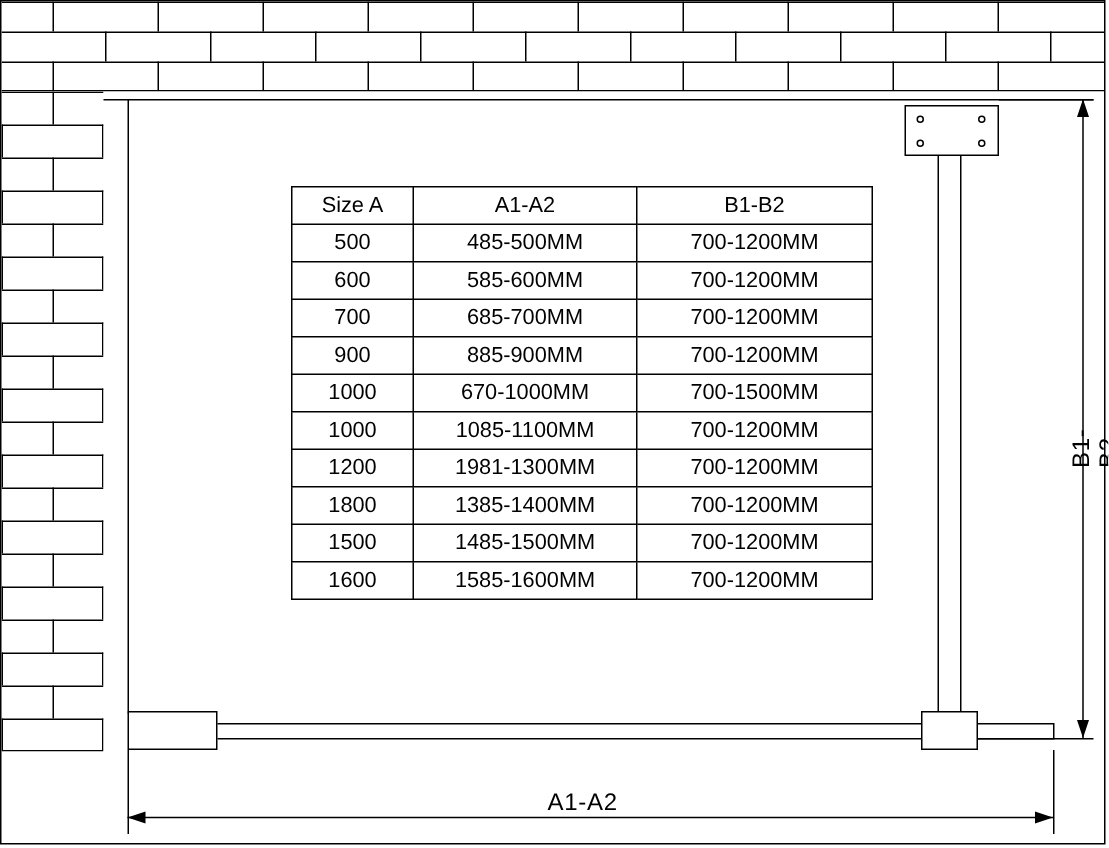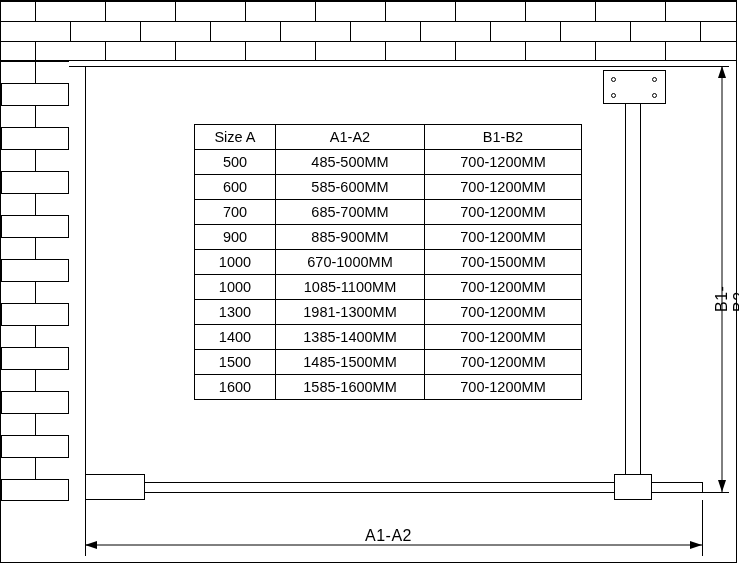--- a/index.html
+++ b/index.html
@@ -211,26 +211,26 @@
         <td class="c0">1000</td>
         <td class="c1">670-1000MM</td>
         <td class="c2">700-1500MM</td>
       </tr>
       <tr>
         <td class="c0">1000</td>
         <td class="c1">1085-1100MM</td>
         <td class="c2">700-1200MM</td>
       </tr>
       <tr>
-        <td class="c0">1300</td>
+        <td class="c0">1200</td>
         <td class="c1">1981-1300MM</td>
         <td class="c2">700-1200MM</td>
       </tr>
       <tr>
-        <td class="c0">1400</td>
+        <td class="c0">1800</td>
         <td class="c1">1385-1400MM</td>
         <td class="c2">700-1200MM</td>
       </tr>
       <tr>
         <td class="c0">1500</td>
         <td class="c1">1485-1500MM</td>
         <td class="c2">700-1200MM</td>
       </tr>
       <tr>
         <td class="c0">1600</td>

